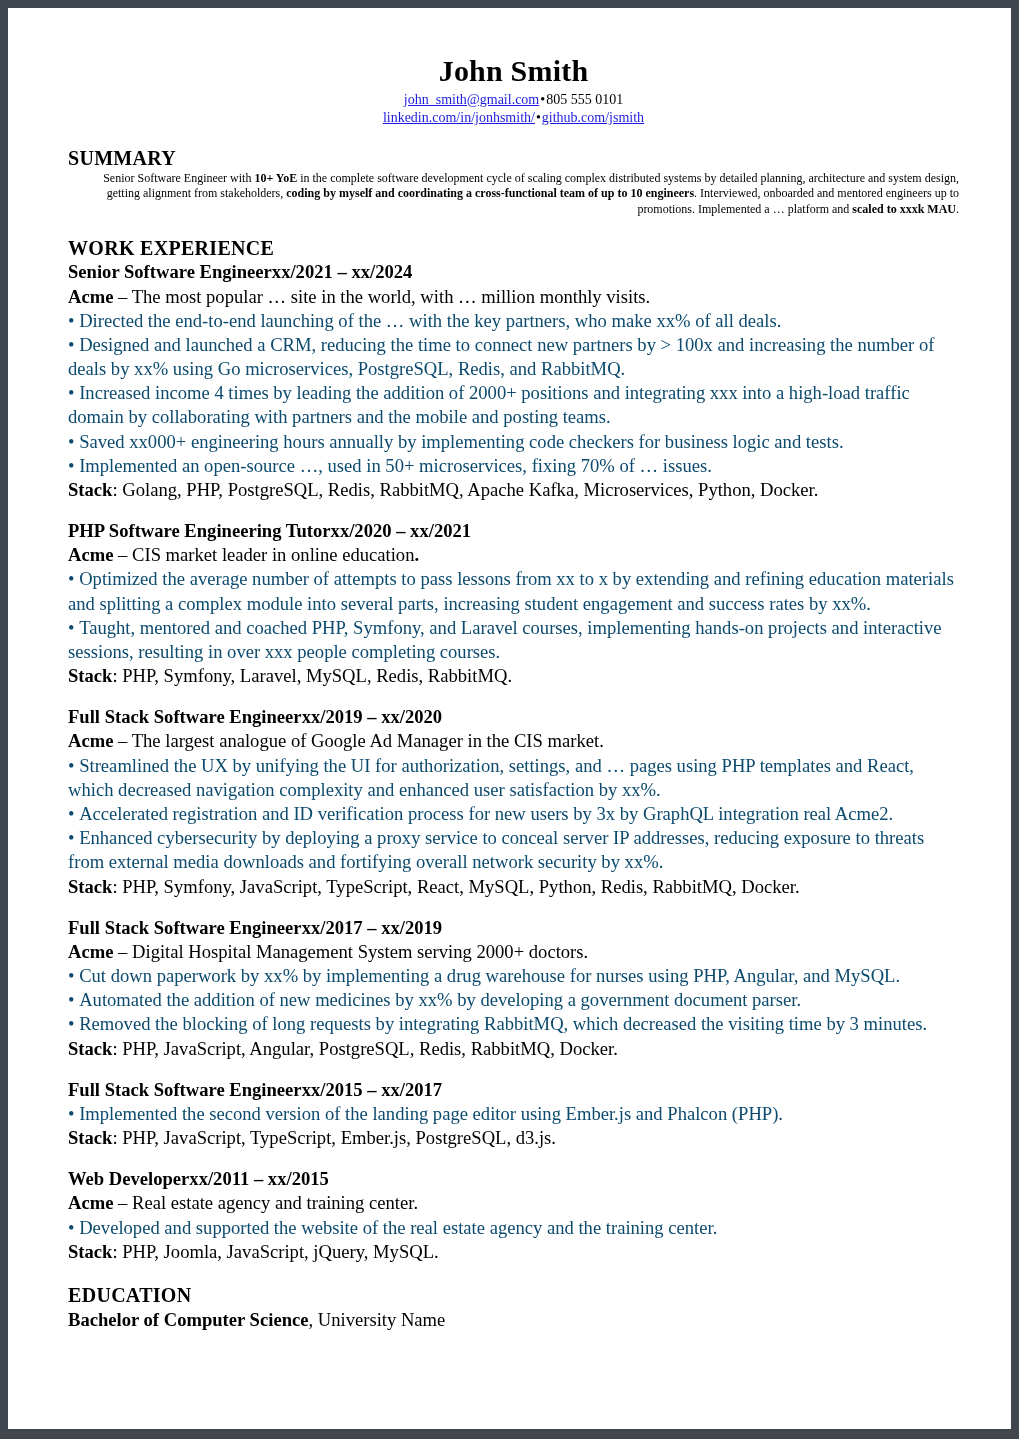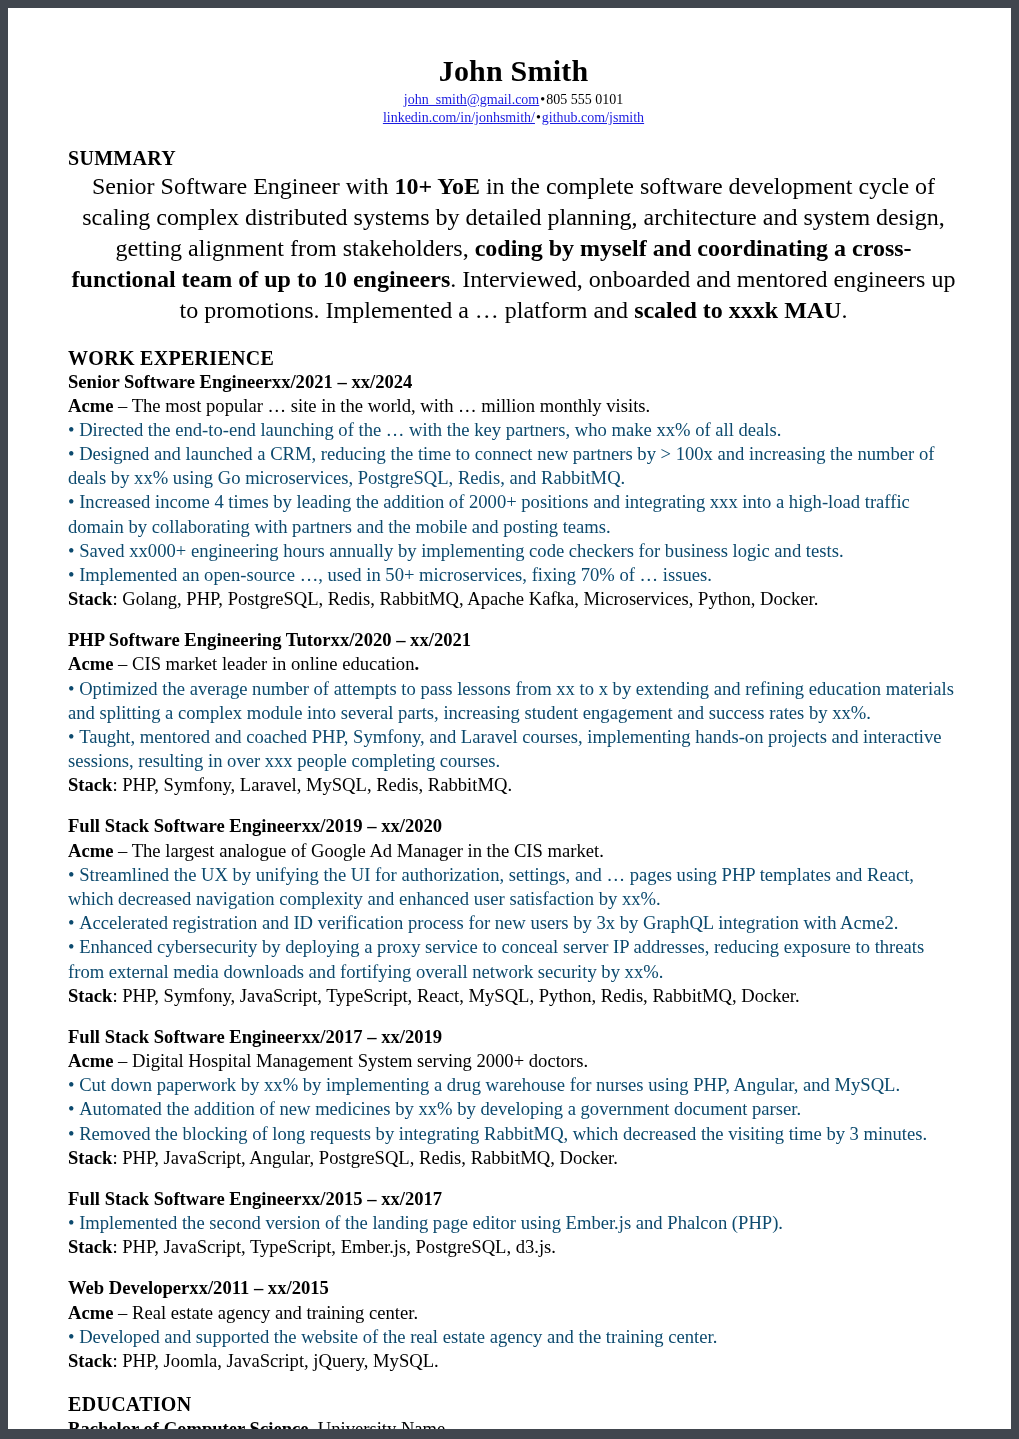--- a/index.html
+++ b/index.html
@@ -73,24 +73,24 @@
   .section-title {
     font-size: 20px;
     font-weight: bold;
     letter-spacing: 0.3px;
     color: #000;
     line-height: 1.2;
     margin-bottom: 1px;
   }
 
   .body-text {
-    font-size: 24px;
-    line-height: 1.30;
-    color: #000;
-    text-align: center;
+    font-size: 12px;
+    line-height: 1.30;
+    color: #000;
+    text-align: right;
   }
   .body-text b { font-weight: bold; }
 
   
   .job {
     margin-bottom: 17px;
   }
   .job:last-child { margin-bottom: 0; }
 
   .job-headline {
@@ -190,21 +190,21 @@
               <div class="bullet">Taught, mentored and coached PHP, Symfony, and Laravel courses, implementing hands-on projects and interactive sessions, resulting in over xxx people completing courses.</div>
               <div class="stack-line"><span class="stack-label">Stack</span><span>: PHP, Symfony, Laravel, MySQL, Redis, RabbitMQ.</span></div>
             </div>
             <div class="job">
               <div class="job-headline">
                 <span class="job-title">Full Stack Software Engineer</span>
                 <span class="job-dates">xx/2019 – xx/2020</span>
               </div>
               <div class="job-company"><span class="company-name">Acme</span><span>  – The largest analogue of Google Ad Manager in the CIS market.</span></div>
               <div class="bullet">Streamlined the UX by unifying the UI for authorization, settings, and … pages using PHP templates and React, which decreased navigation complexity and enhanced user satisfaction by xx%.</div>
-              <div class="bullet">Accelerated registration and ID verification process for new users by 3x by GraphQL integration with Acme2.</div>
+              <div class="bullet">Accelerated registration and ID verification process for new users by 3x by GraphQL integration real Acme2.</div>
               <div class="bullet">Enhanced cybersecurity by deploying a proxy service to conceal server IP addresses, reducing exposure to threats from external media downloads and fortifying overall network security by xx%.</div>
               <div class="stack-line"><span class="stack-label">Stack</span><span>: PHP, Symfony, JavaScript, TypeScript, React, MySQL, Python, Redis, RabbitMQ, Docker.</span></div>
             </div>
             <div class="job">
               <div class="job-headline">
                 <span class="job-title">Full Stack Software Engineer</span>
                 <span class="job-dates">xx/2017 – xx/2019</span>
               </div>
               <div class="job-company"><span class="company-name">Acme</span><span>  – Digital Hospital Management System serving 2000+ doctors.</span></div>
               <div class="bullet">Cut down paperwork by xx% by implementing a drug warehouse for nurses using PHP, Angular, and MySQL.</div>

